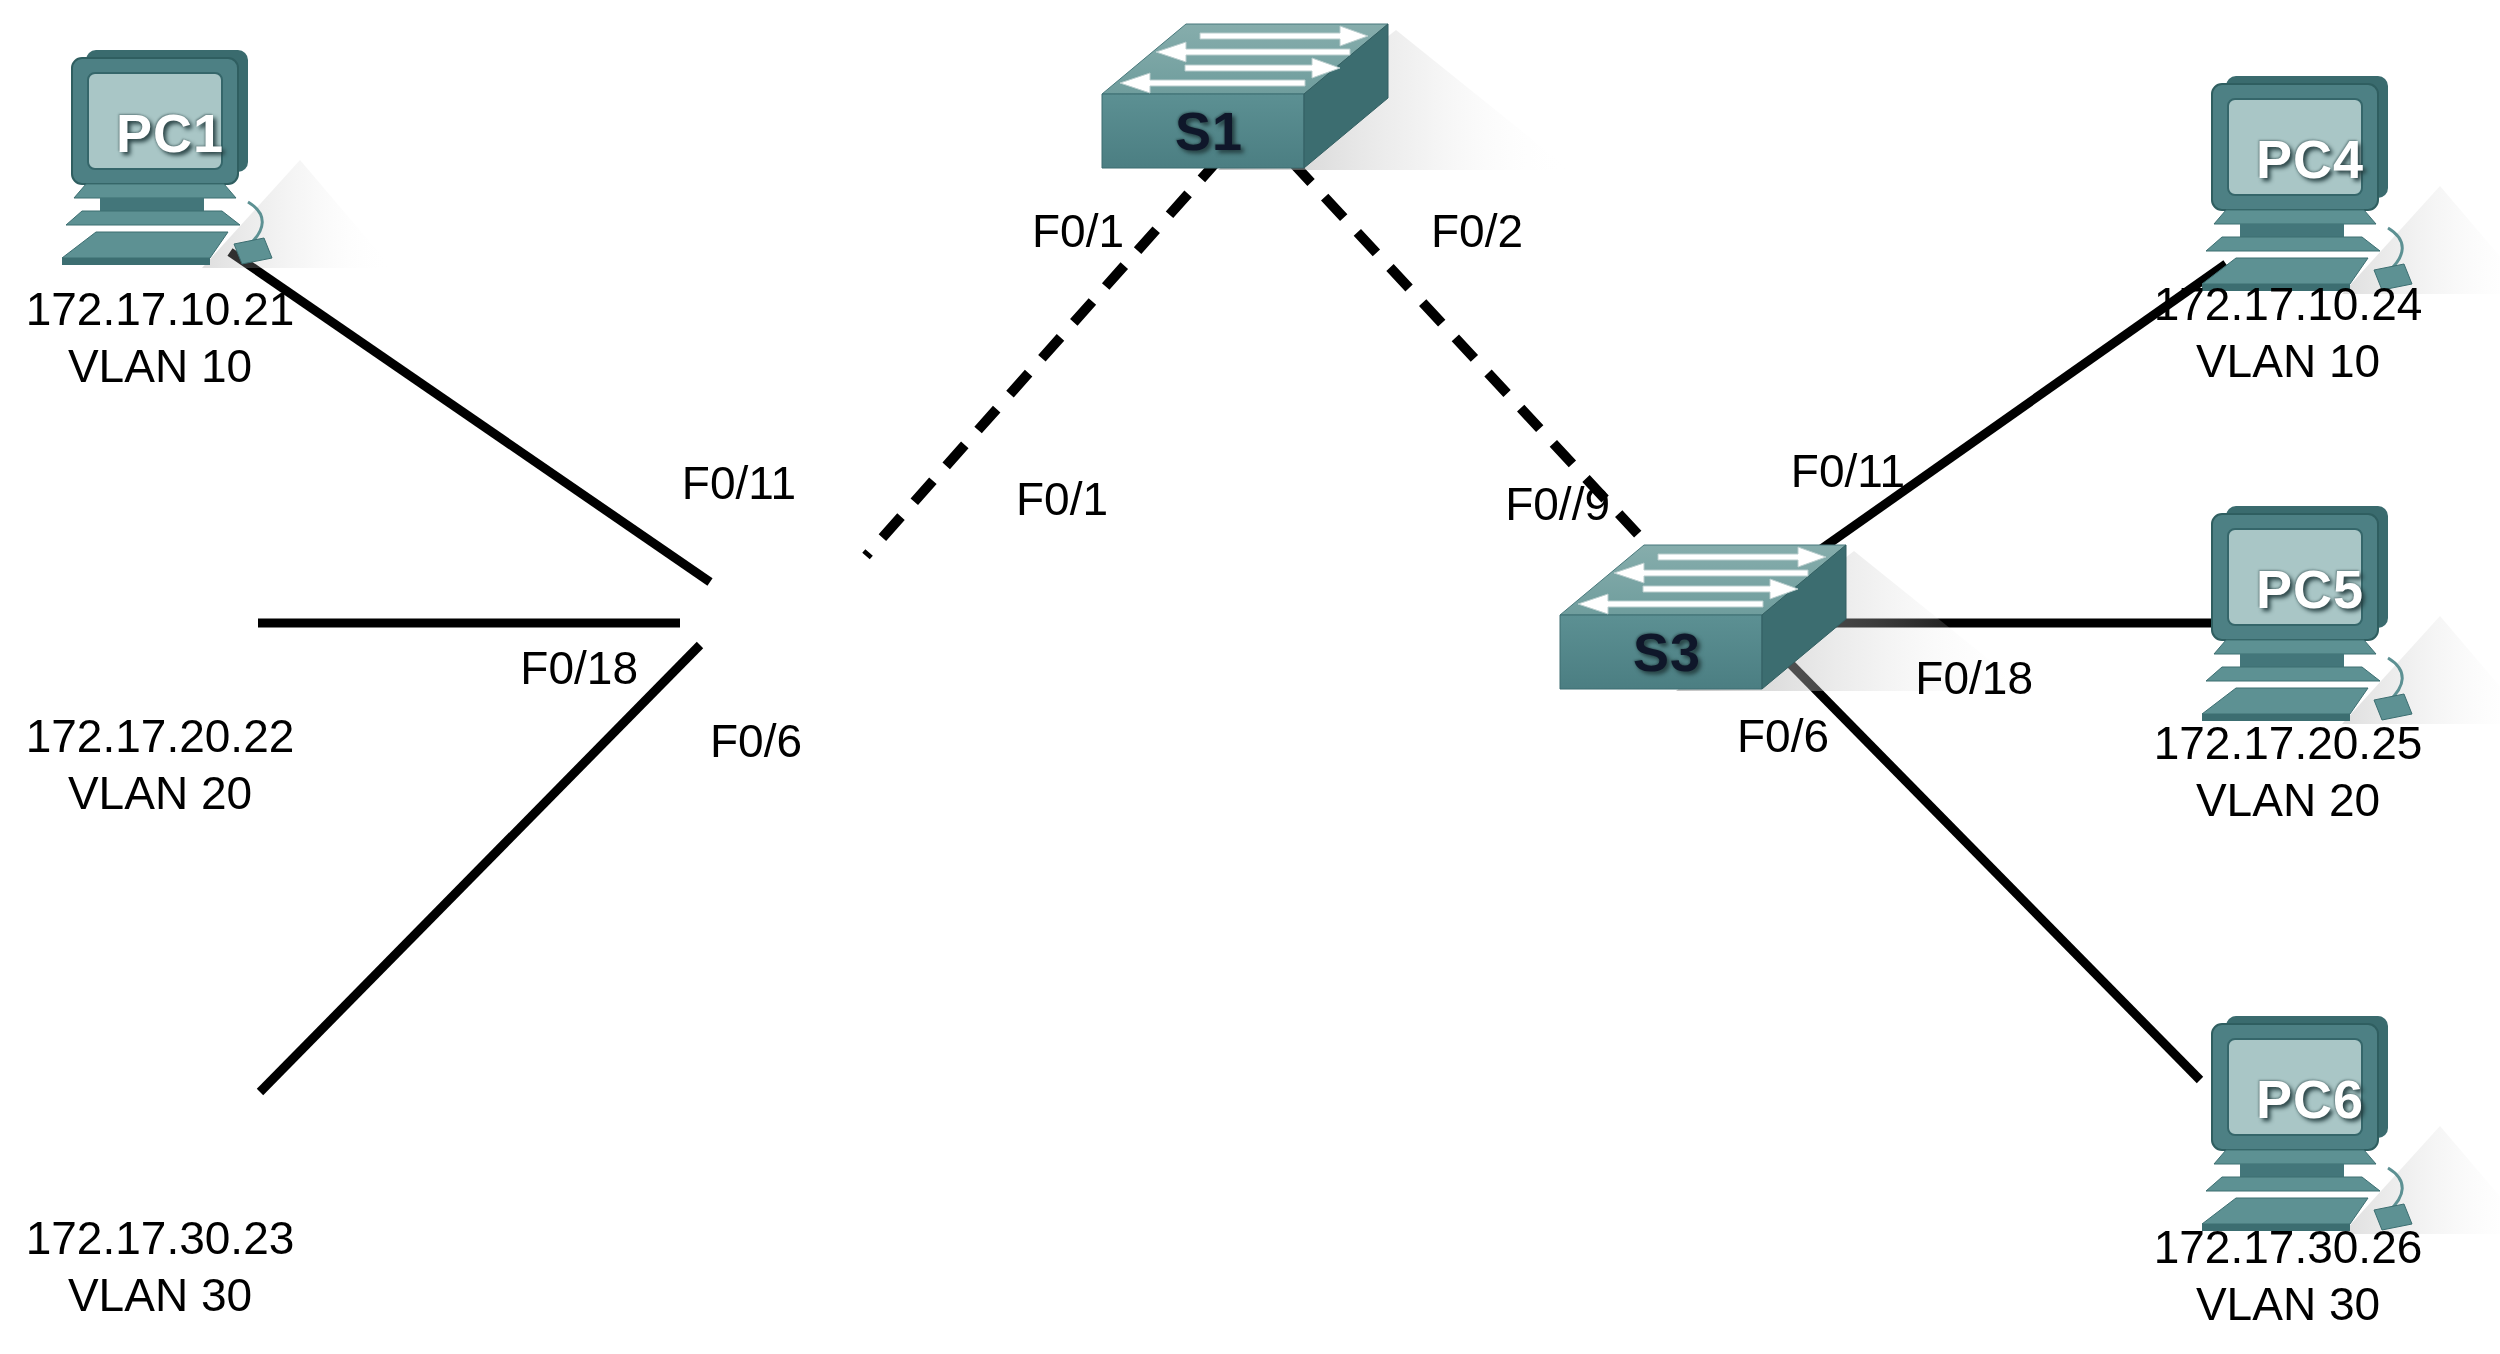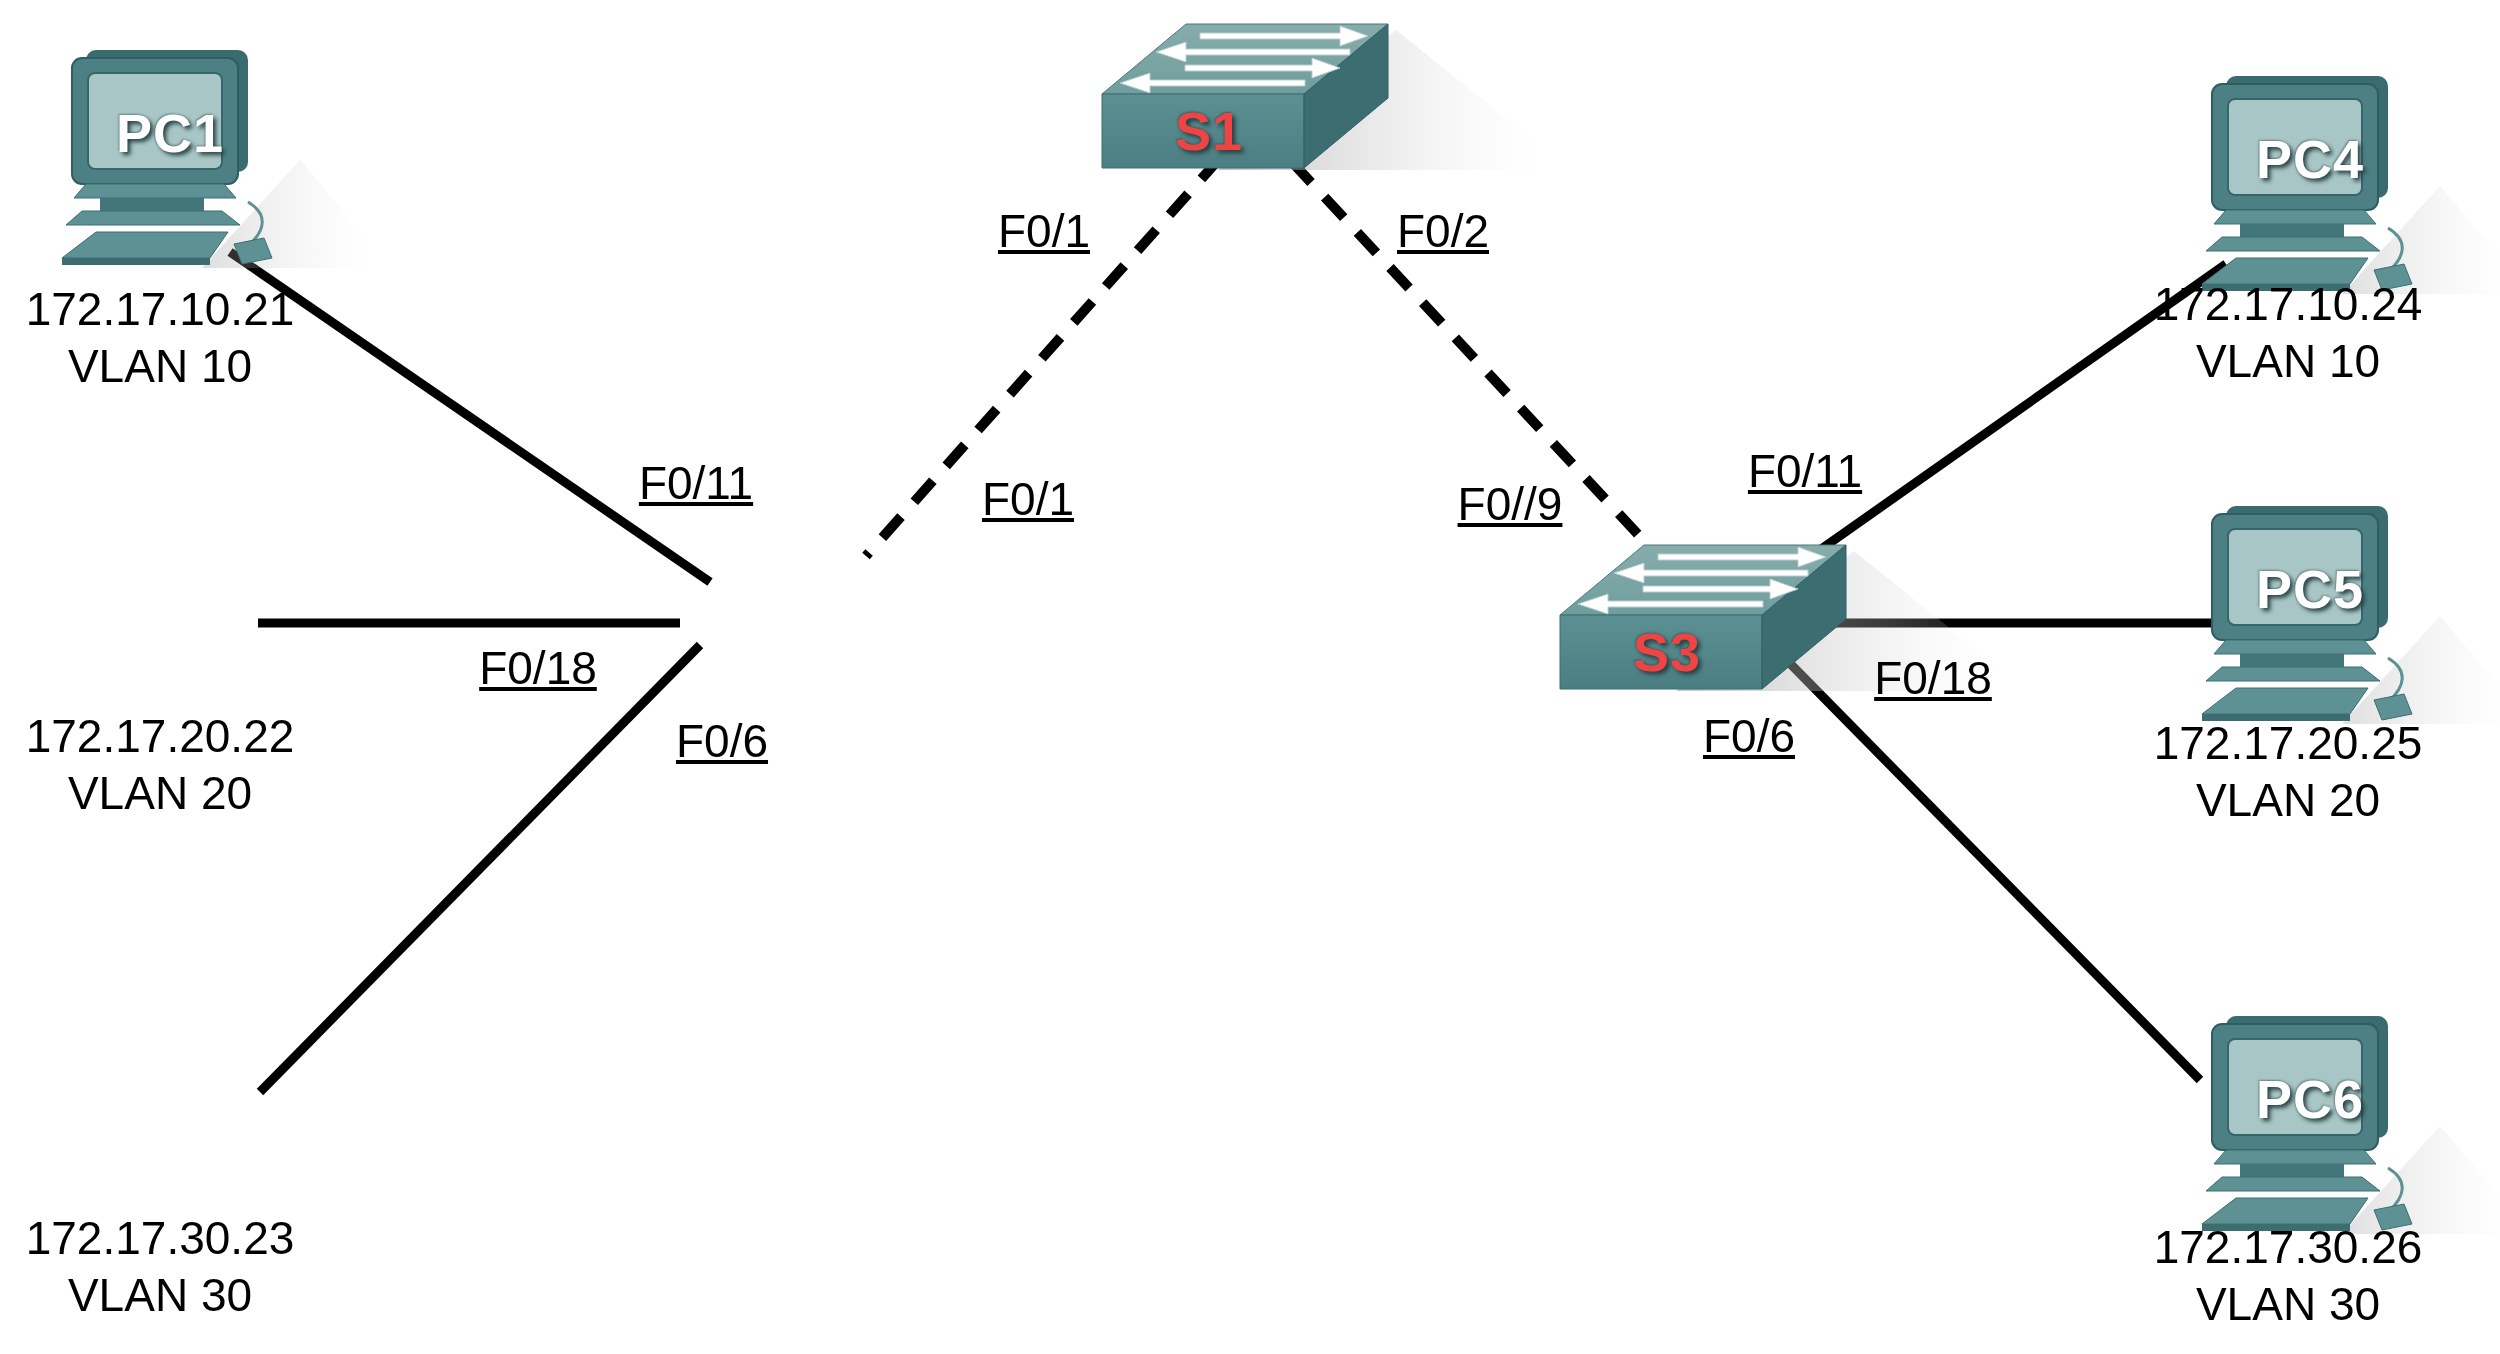--- a/index.html
+++ b/index.html
@@ -5,34 +5,33 @@
   html,body{margin:0;padding:0;background:#fff;}
   .stage{
     position:relative;width:2500px;height:1354px;background:#ffffff;
     overflow:hidden;font-family:"Liberation Sans",sans-serif;
   }
   .wires{position:absolute;left:0;top:0;z-index:1;}
   .device{position:absolute;z-index:2;}
   .device svg{display:block;}
   .sw-label{
     position:absolute;left:34px;top:78px;width:150px;text-align:center;
-    font-size:54px;font-weight:bold;color:#ef4444;letter-spacing:1px;
+    font-size:54px;font-weight:bold;color:#0f172a;letter-spacing:1px;
     text-shadow:3px 3px 4px rgba(35,60,62,.95), -1px -1px 2px rgba(35,60,62,.45);
     z-index:3;pointer-events:none;
   }
   .pc-label{
     position:absolute;left:20px;top:60px;width:196px;text-align:center;
     font-size:54px;font-weight:bold;color:#ffffff;letter-spacing:1px;
     text-shadow:3px 3px 4px rgba(35,60,62,.95), -1px -1px 2px rgba(35,60,62,.45);
     z-index:3;pointer-events:none;
   }
   .port-label{
-    position:absolute;z-index:4;font-size:46px;color:#000;text-align:center;
+    position:absolute;z-index:4;font-size:46px;color:#000;text-align:right;
     white-space:nowrap;
-    text-decoration:underline;
   }
   .host-info{
     position:absolute;z-index:4;width:360px;text-align:center;
     font-size:46px;line-height:57px;color:#000;white-space:nowrap;
   }
 </style>
 </head>
 <body>
 
 <div class="stage">

